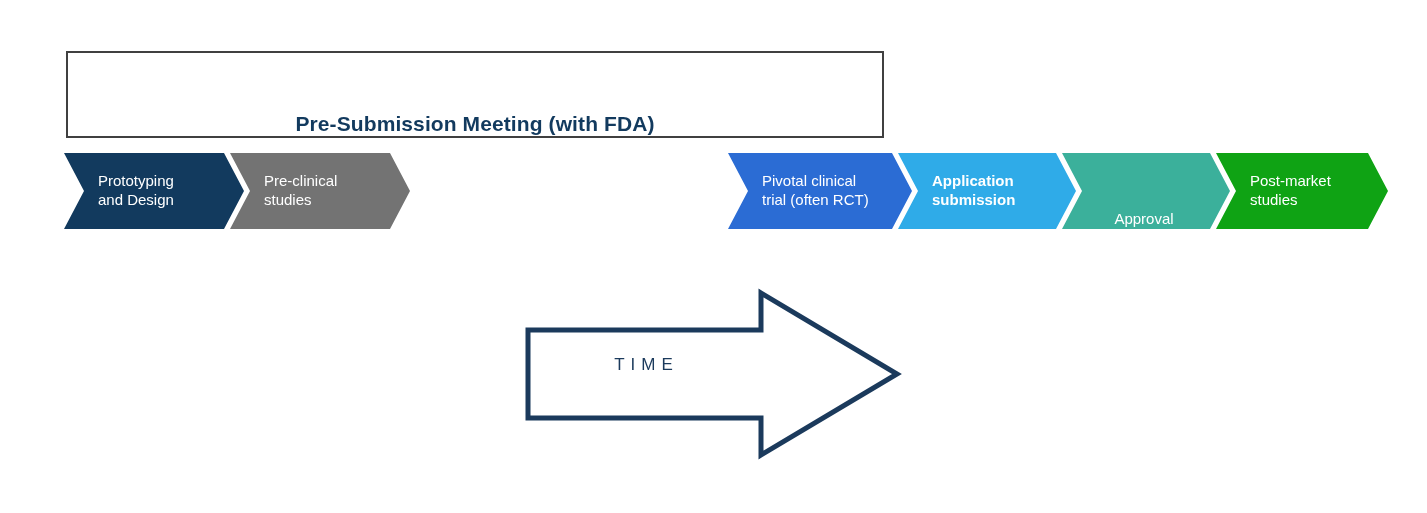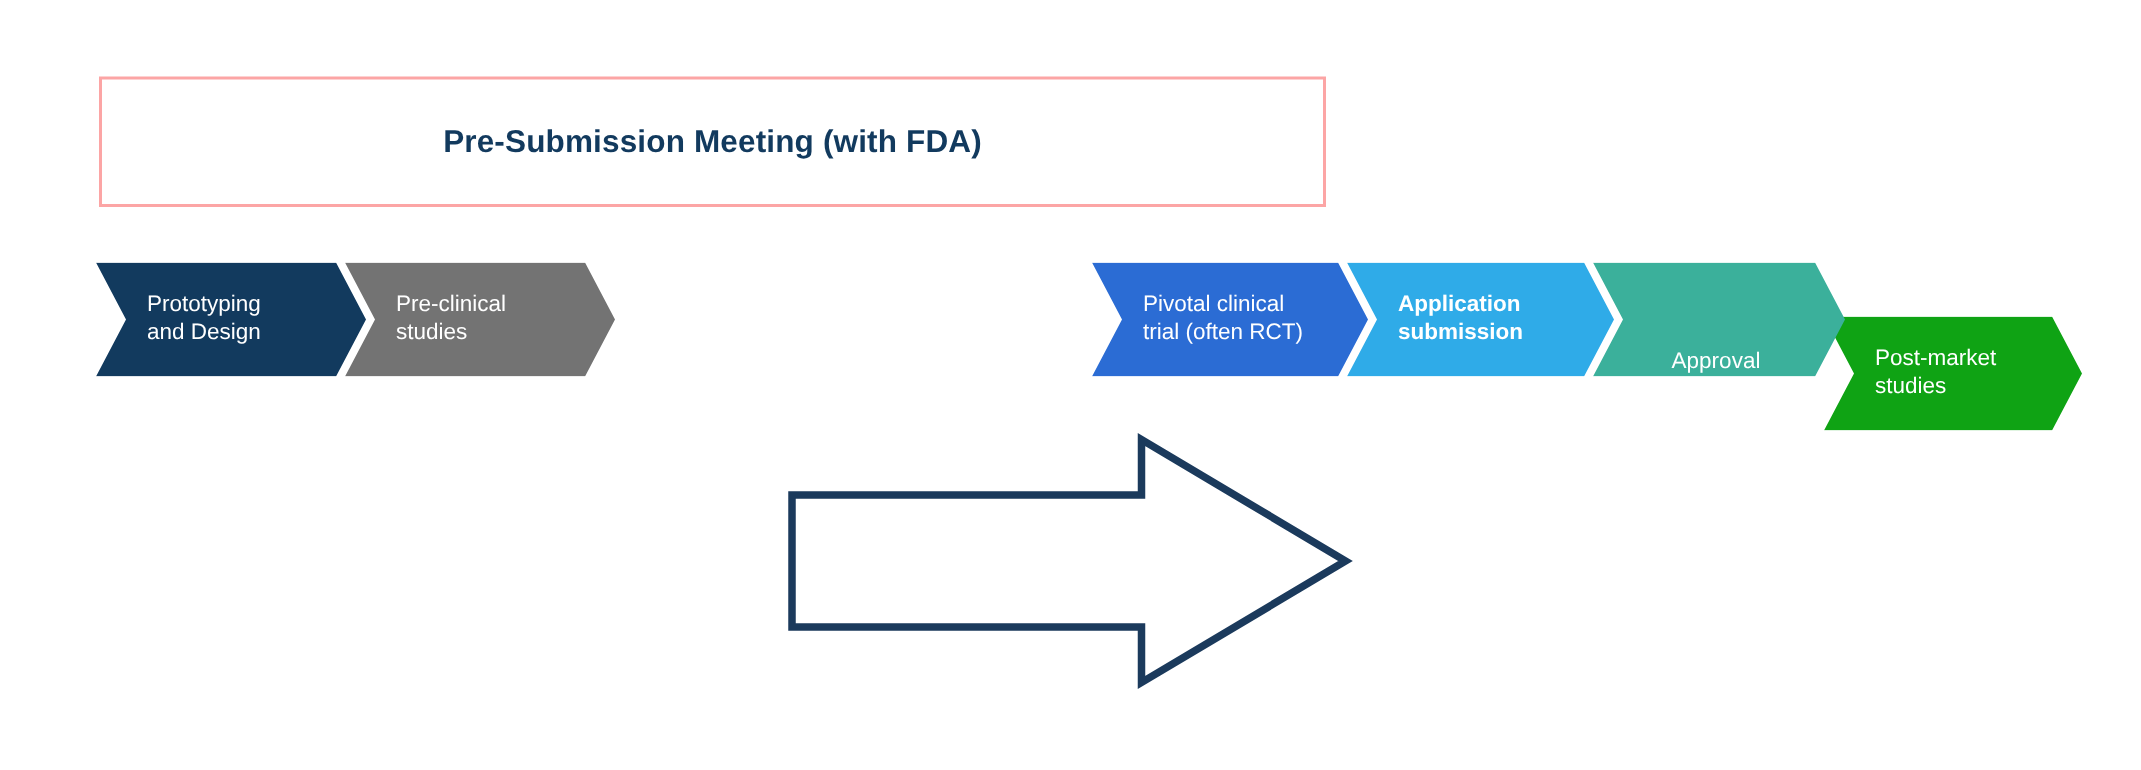--- a/index.html
+++ b/index.html
@@ -18,39 +18,39 @@
     background: #ffffff;
   }
 
   
   #presub-box {
     position: absolute;
     left: 66px;
     top: 51px;
     width: 818px;
     height: 87px;
-    border: 2px solid #fca5a5;
+    border: 2px solid #404040;
     background: #ffffff;
     display: flex;
-    align-items: center;
+    align-items: flex-end;
     justify-content: center;
   }
   #presub-label {
     font-size: 21px;
     font-weight: bold;
     color: #123a5e;
     letter-spacing: 0.1px;
     white-space: nowrap;
   }
 
   
   #chevron-band {
     position: absolute;
     left: 64px;
-    top: 175px;
+    top: 153px;
     width: 1304px;
     height: 76px;
   }
   .chevron {
     position: absolute;
     top: 0;
     height: 76px;
     display: flex;
     align-items: center;
     -webkit-clip-path: polygon(0 0, calc(100% - 20px) 0, 100% 50%, calc(100% - 20px) 100%, 0 100%, 20px 50%);
@@ -114,25 +114,26 @@
         <div class="chevron-label">Pivotal clinical
 trial (often RCT)</div>
       </div>
       <div class="chevron" style="left: 834px; width: 178px; background: rgb(47, 171, 232); z-index: 3; font-weight: bold;">
         <div class="chevron-label">Application
 submission</div>
       </div>
       <div class="chevron centered" style="left: 998px; width: 168px; background: rgb(59, 176, 155); z-index: 2; align-items: flex-end;">
         <div class="chevron-label">Approval</div>
       </div>
-      <div class="chevron" style="left: 1152px; width: 172px; background: rgb(15, 163, 20); z-index: 1; margin-top: 36px;">
+      <div class="chevron" style="left: 1152px; width: 172px; background: rgb(15, 163, 20); z-index: 1;">
         <div class="chevron-label">Post-market
 studies</div>
       </div>
     </div>
 
   <div id="time-arrow">
     <svg width="385" height="172" viewBox="0 0 385 172" xmlns="http://www.w3.org/2000/svg">
       <polygon points="8,42 241,42 241,5 377,86 241,167 241,130 8,130" fill="#ffffff" stroke="#1b3a5c" stroke-width="5" stroke-linejoin="miter"></polygon>
     </svg>
   </div>
+  <div id="time-label">TIME</div>
 
 </div>
 
 </body></html>

